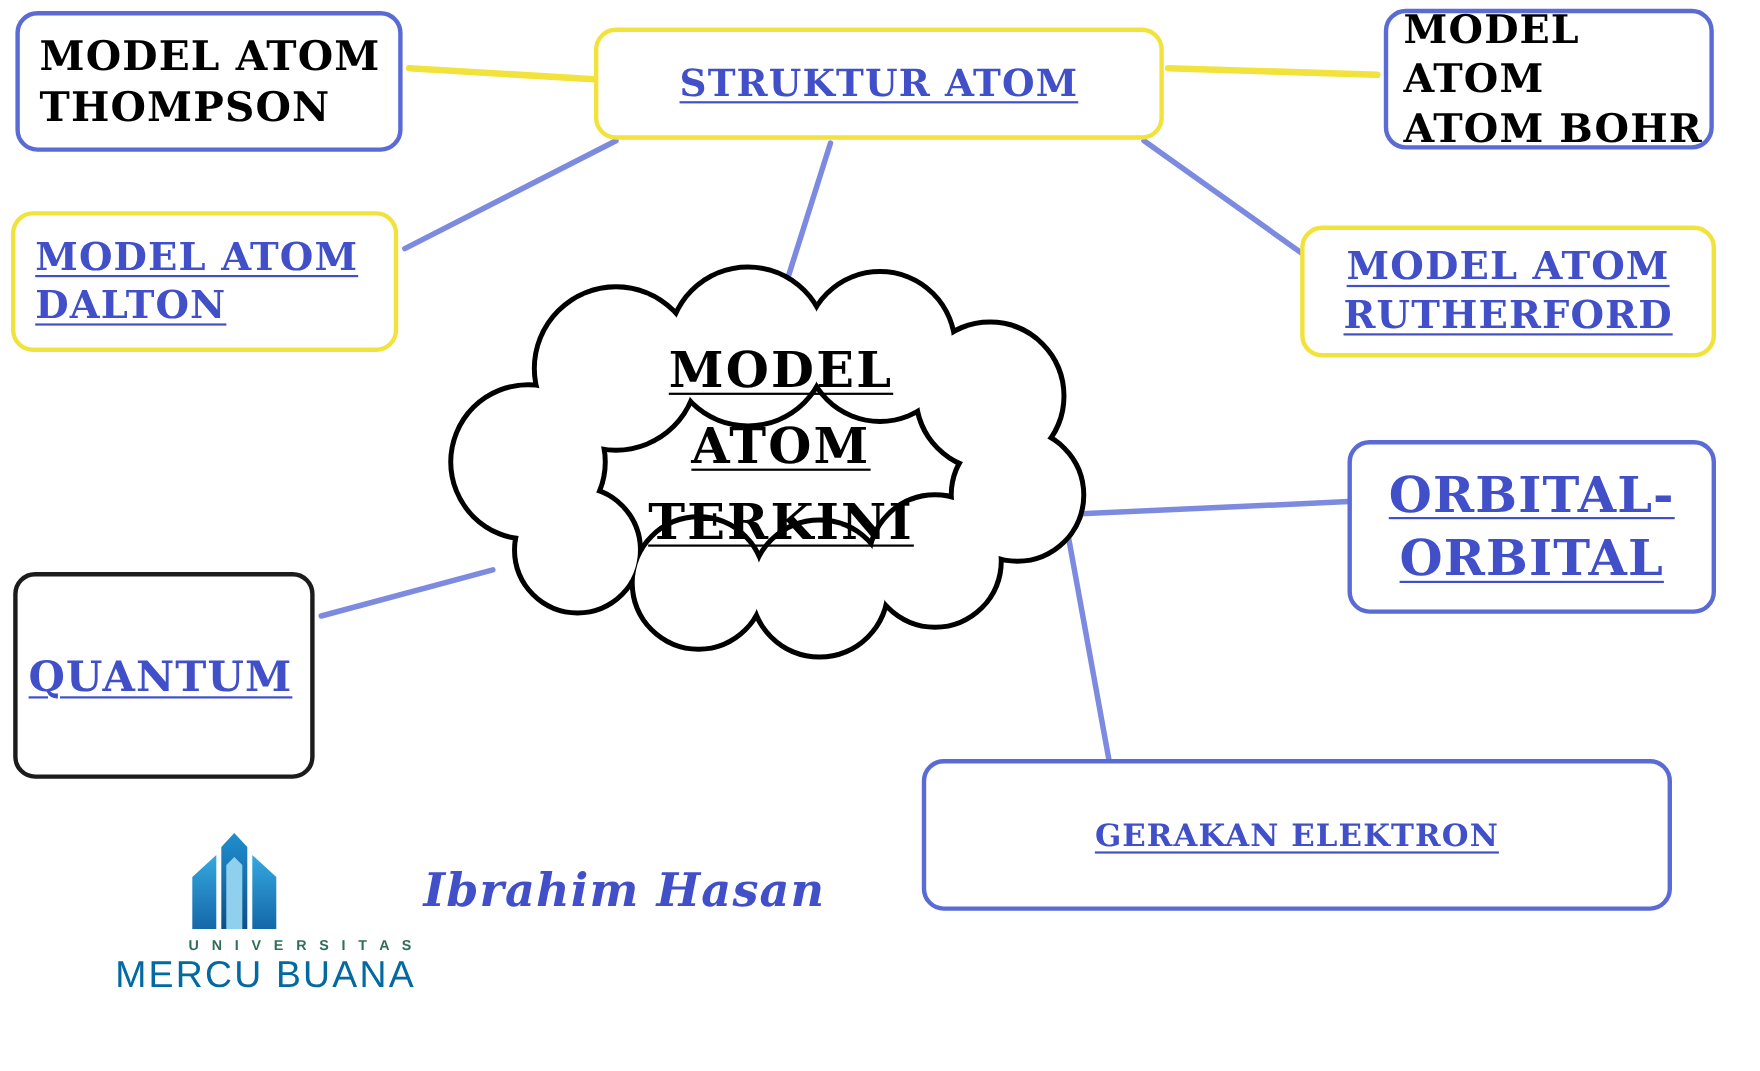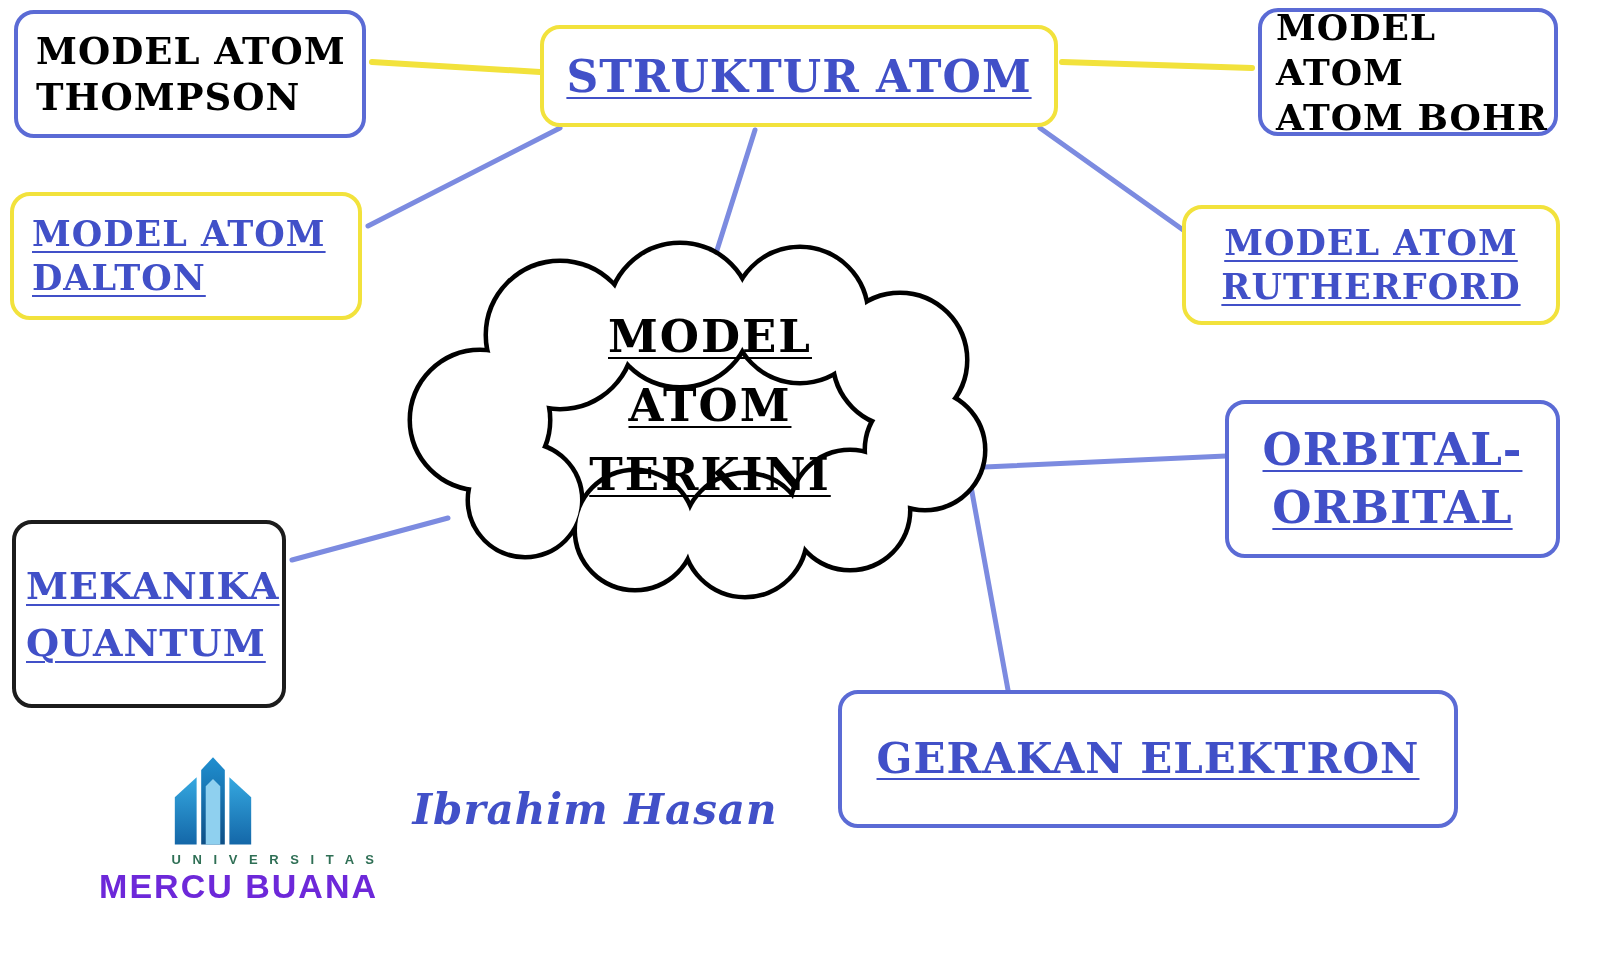--- a/index.html
+++ b/index.html
@@ -24,53 +24,53 @@
   .border-yellow{border:4px solid #f2e23c;}
   .border-black{border:4px solid #1c1c1c;}
 
   .txt-black{color:#000000;font-weight:bold;}
   .txt-blue{color:#4150c8;font-weight:bold;
             text-decoration:underline;
             text-decoration-thickness:2px;
             text-underline-offset:5px;}
 
   .node-thompson{left:14px;top:10px;width:352px;height:128px;font-size:37px;padding-left:18px;text-align:left;}
-  .node-struktur{left:540px;top:25px;width:518px;height:102px;font-size:44px;text-align:center;}
+  .node-struktur{left:540px;top:25px;width:518px;height:102px;font-size:34px;text-align:center;}
   .node-bohr{left:1258px;top:8px;width:300px;height:128px;font-size:36px;padding-left:14px;text-align:left;}
   .node-dalton{left:10px;top:192px;width:352px;height:128px;font-size:35px;padding-left:18px;text-align:left;}
   .node-rutherford{left:1182px;top:205px;width:378px;height:120px;font-size:35px;text-align:center;}
   .node-mekanika{left:12px;top:520px;width:274px;height:188px;font-size:38px;padding-left:10px;text-align:left;line-height:1.5;}
   .node-orbital{left:1225px;top:400px;width:335px;height:158px;font-size:45px;text-align:center;line-height:1.3;}
-  .node-gerakan{left:838px;top:690px;width:620px;height:138px;font-size:42px;text-align:center;}
+  .node-gerakan{left:838px;top:690px;width:682px;height:138px;font-size:28px;text-align:center;}
 
   .cloud-label{
     position:absolute;left:480px;top:302px;width:460px;
     text-align:center;font-size:45px;line-height:69px;
     color:#000000;font-weight:bold;
     text-decoration:underline;text-decoration-thickness:2px;text-underline-offset:5px;
     letter-spacing:2px;
   }
 
   .logo-block{position:absolute;left:48px;top:750px;width:330px;text-align:right;}
   .logo-mark{display:block;margin:0 auto;}
   .logo-univ{
     font-family:"Liberation Sans",sans-serif;
     font-size:13px;letter-spacing:4px;color:#2f6f55;font-weight:bold;
     margin-top:2px;
   }
   .logo-name{
     font-family:"Liberation Sans",sans-serif;
-    font-size:34px;font-weight:bold;color:#6d28d9;letter-spacing:2px;
+    font-size:34px;font-weight:normal;color:#0369a1;letter-spacing:2px;
     margin-top:0px;
   }
 
   .signature{
     position:absolute;left:385px;width:420px;
     color:#4150c8;font-style:italic;font-weight:bold;
-    font-size:42px;letter-spacing:1px;text-align:center;
+    font-size:42px;letter-spacing:1px;
   }
   .sig1{top:785px;}
   .sig2{top:862px;}
 </style>
 </head>
 <body>
 
 <div class="canvas">
 
   <svg class="underlay" viewBox="0 0 1600 974">
@@ -132,21 +132,20 @@
     <div>MODEL ATOM</div>
     <div>DALTON</div>
   </div>
 
   <div class="node border-yellow txt-blue node-rutherford">
     <div>MODEL ATOM</div>
     <div>RUTHERFORD</div>
   </div>
 
   <div class="node border-black txt-blue node-mekanika">
-    <div>MEKANIKA</div>
     <div>QUANTUM</div>
   </div>
 
   <div class="node border-blue txt-blue node-orbital">
     <div>ORBITAL-</div>
     <div>ORBITAL</div>
   </div>
 
   <div class="node border-blue txt-blue node-gerakan">
     <div>GERAKAN ELEKTRON</div>

